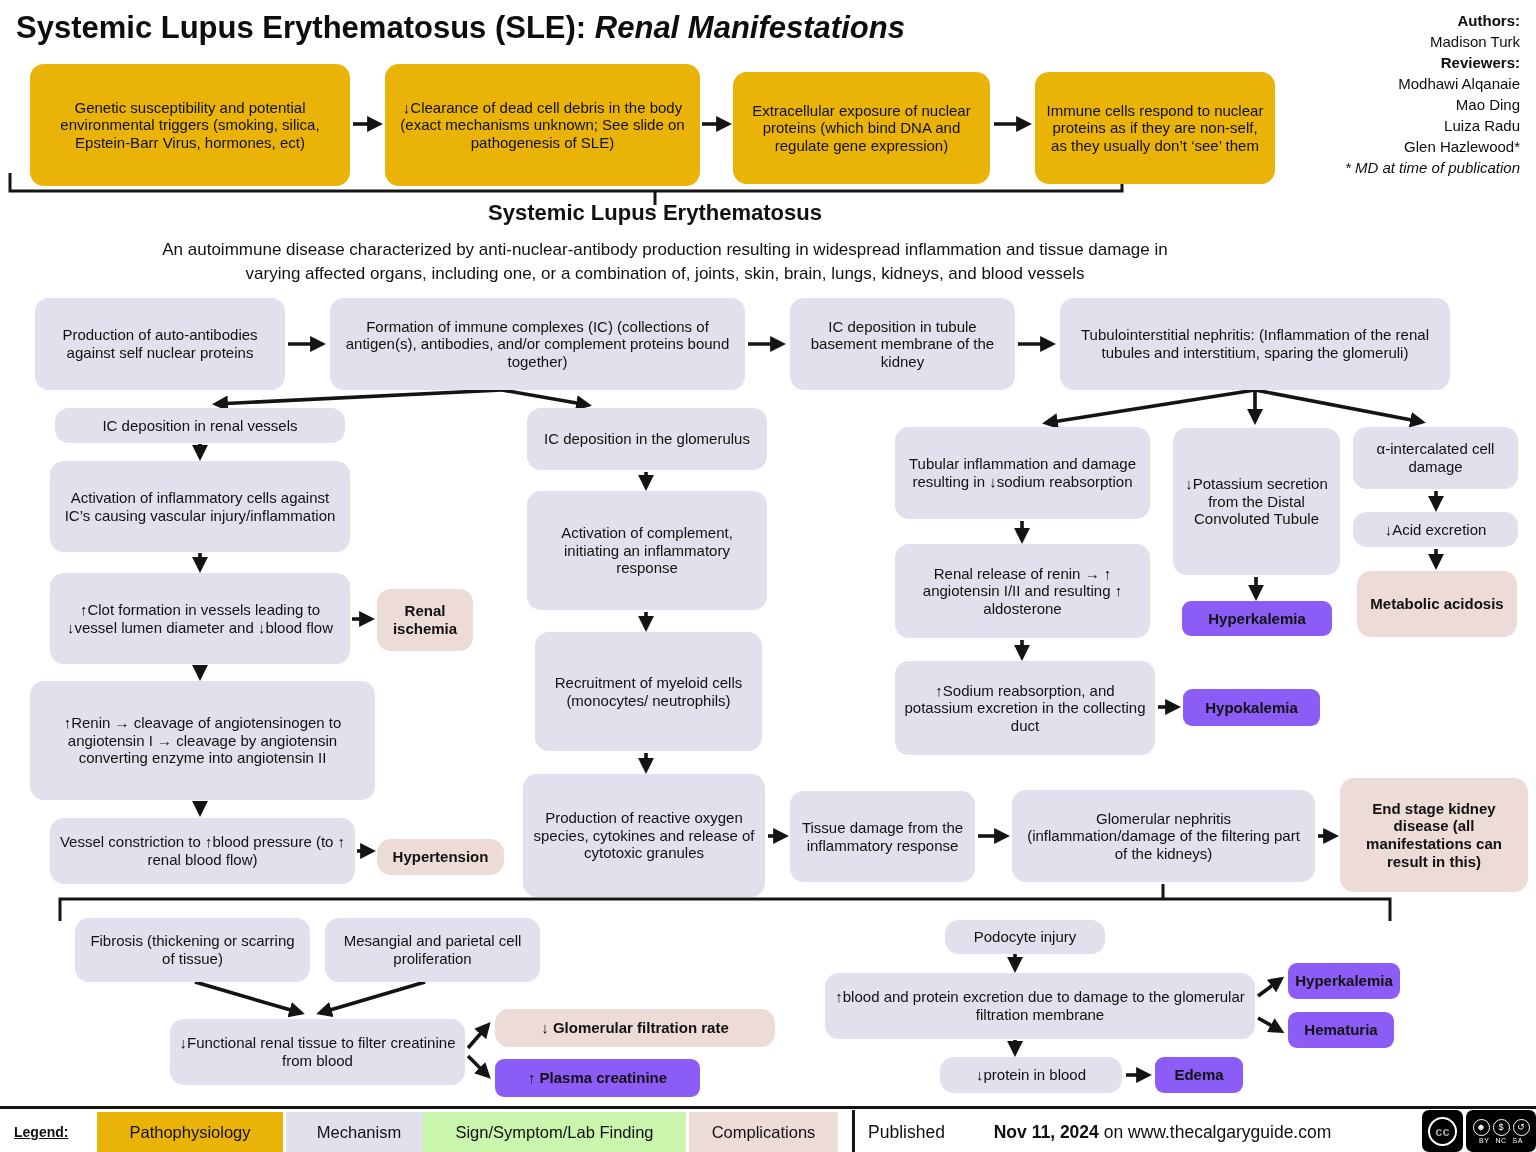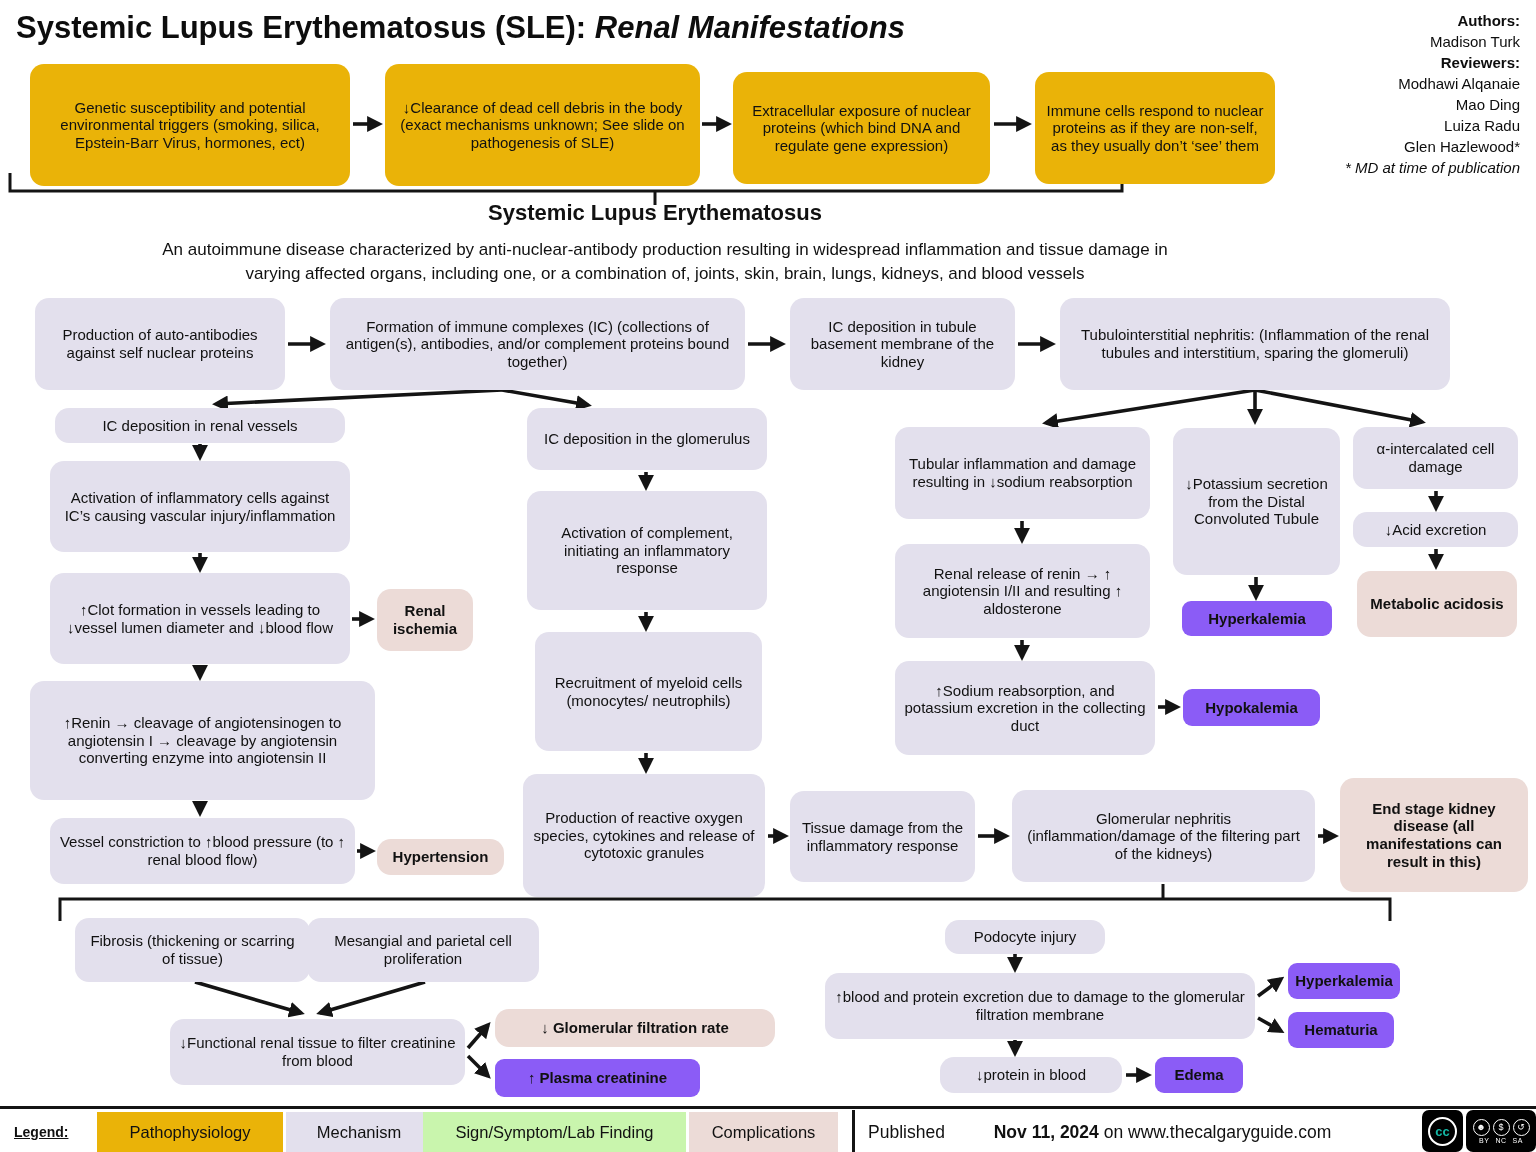--- a/index.html
+++ b/index.html
@@ -25,21 +25,21 @@
         font-size:14px;font-weight:bold;text-decoration:underline;}
   .legend-cell{position:absolute;top:1112px;height:40px;display:flex;align-items:center;justify-content:center;
         font-size:16.5px;border-radius:0;}
   .fdiv{position:absolute;left:852px;top:1110px;width:3px;height:42px;background:#141414;}
   .published{position:absolute;left:868px;top:1112px;height:40px;display:flex;align-items:center;font-size:17.5px;white-space:pre;}
   .published .b{font-weight:bold;margin-left:44px;}
   
   .cc-badge{position:absolute;left:1422px;top:1110px;display:flex;gap:3px;}
   .cc-left{width:37px;height:38px;background:#000;border:2px solid #000;border-radius:7px;display:flex;align-items:center;justify-content:center;}
   .cc-circle{width:25px;height:25px;border:2.5px solid #fff;border-radius:50%;display:flex;align-items:center;justify-content:center;
-        color:#14b8a6;font-size:13px;font-weight:bold;}
+        color:#a3a3a3;font-size:13px;font-weight:bold;}
   .cc-right{width:66px;height:38px;background:#000;border:2px solid #000;border-radius:7px;display:flex;flex-direction:column;
         align-items:center;justify-content:center;gap:1px;}
   .cc-icons{display:flex;gap:3px;}
   .cc-ic{width:15px;height:15px;border:1.8px solid #fff;border-radius:50%;display:flex;align-items:center;justify-content:center;
         color:#fff;font-size:9px;line-height:1;}
   .cc-words{display:flex;gap:6px;color:#fff;font-size:7px;letter-spacing:.5px;}
 </style>
 </head>
 <body>
 
@@ -148,21 +148,21 @@
   <div class="node mech" style="left:895px;top:544px;width:255px;height:94px">Renal release of  renin → ↑ angiotensin I/II and resulting ↑ aldosterone</div>
   <div class="node mech" style="left:895px;top:661px;width:260px;height:94px">↑Sodium reabsorption, and potassium excretion in the collecting duct</div>
   <div class="node sign" style="left:1183px;top:689px;width:137px;height:37px">Hypokalemia</div>
   <div class="node mech" style="left:1173px;top:428px;width:167px;height:147px">↓Potassium secretion from the Distal Convoluted Tubule</div>
   <div class="node sign" style="left:1182px;top:601px;width:150px;height:35px">Hyperkalemia</div>
   <div class="node mech" style="left:1353px;top:427px;width:165px;height:62px">α-intercalated cell damage</div>
   <div class="node mech" style="left:1353px;top:512px;width:165px;height:35px">↓Acid excretion</div>
   <div class="node comp" style="left:1357px;top:571px;width:160px;height:66px">Metabolic acidosis</div>
 
   <div class="node mech" style="left:75px;top:918px;width:235px;height:64px">Fibrosis (thickening or scarring  of tissue)</div>
-  <div class="node mech" style="left:307px;top:918px;width:232px;height:64px">Mesangial and parietal cell proliferation</div>
+  <div class="node mech" style="left:325px;top:918px;width:215px;height:64px">Mesangial and parietal cell proliferation</div>
   <div class="node mech" style="left:170px;top:1019px;width:295px;height:66px">↓Functional renal tissue to filter creatinine from blood</div>
   <div class="node comp" style="left:495px;top:1009px;width:280px;height:38px">↓ Glomerular filtration rate</div>
   <div class="node sign" style="left:495px;top:1059px;width:205px;height:38px">↑ Plasma creatinine</div>
 
   <div class="node mech" style="left:945px;top:920px;width:160px;height:34px">Podocyte injury</div>
   <div class="node mech" style="left:825px;top:973px;width:430px;height:66px">↑blood and protein excretion due to damage to the glomerular filtration membrane</div>
   <div class="node sign" style="left:1288px;top:963px;width:112px;height:36px">Hyperkalemia</div>
   <div class="node sign" style="left:1288px;top:1012px;width:106px;height:36px">Hematuria</div>
   <div class="node mech" style="left:940px;top:1057px;width:182px;height:36px">↓protein in blood</div>
   <div class="node sign" style="left:1155px;top:1057px;width:88px;height:36px">Edema</div>

